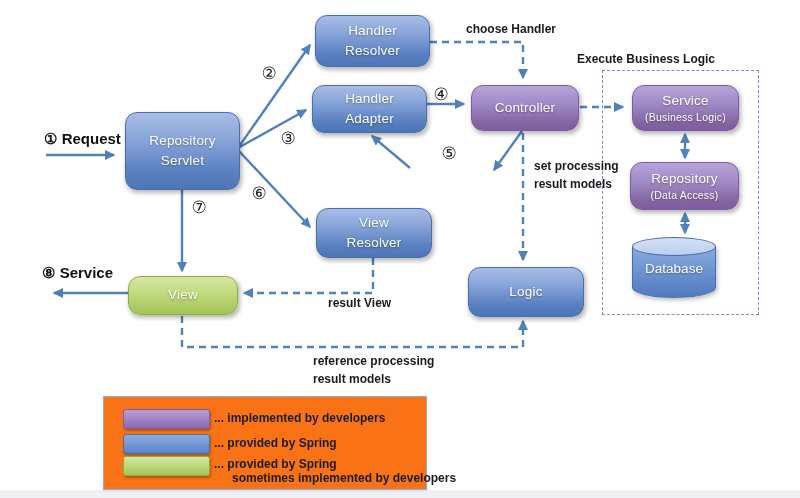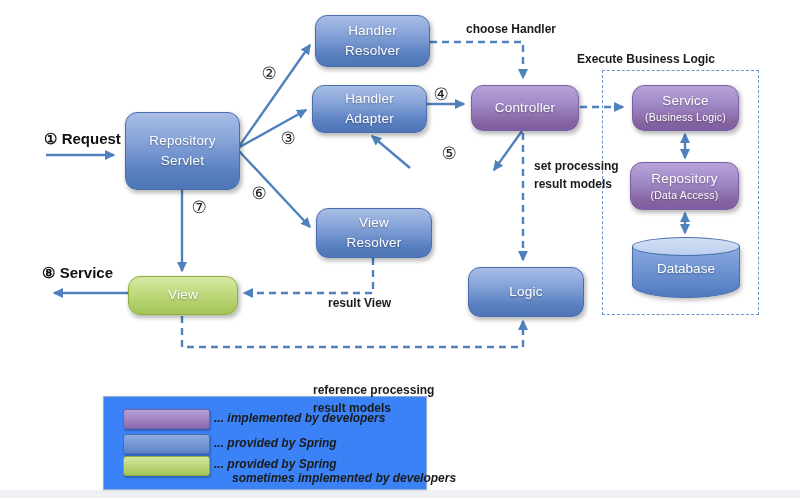--- a/index.html
+++ b/index.html
@@ -53,23 +53,22 @@
     position:absolute;left:0;right:0;top:0;height:19px;
     background:linear-gradient(180deg,#d4e1f5 0%,#bccff0 100%);
     border:1px solid #4a6ea9;border-radius:50%;box-sizing:border-box;
   }
   .cyl-label{
     position:absolute;left:0;right:0;top:24px;text-align:center;color:#fff;
     font-size:13.5px;text-shadow:0 1px 2px rgba(0,0,0,.35);
   }
   
   .legend{
-    position:absolute;z-index:2;background:#3b82f6;border:1px solid #93add0;
+    position:absolute;z-index:2;background:#f97316;border:1px solid #93add0;
     box-shadow:0 1px 2px rgba(120,140,170,.25);
-    font-style:italic;
   }
   .swatch{
     position:absolute;width:85px;height:18px;border-radius:3px;
     box-shadow:1px 1.5px 2px rgba(0,0,0,.25);
   }
   .sw-purple{background:linear-gradient(180deg,#b7a0d8 0%,#8a69b0 100%);border:1px solid #7a5fa0;}
   .sw-blue{background:linear-gradient(180deg,#8fabdf 0%,#5b84c8 100%);border:1px solid #4a6ea9;}
   .sw-green{background:linear-gradient(180deg,#d3e6a0 0%,#a6c657 100%);border:1px solid #8fae3e;}
   .legtext{position:absolute;color:#1b1b1b;font-size:12px;font-weight:600;white-space:nowrap;}
   .bottomstrip{position:absolute;left:0;right:0;top:490px;height:8px;background:#eef0f3;z-index:0;}
@@ -147,21 +146,21 @@
   <div class="box purple" style="left:630px;top:162px;width:107px;height:46px;line-height:1.25;">
     <span>Repository</span>
     <span class="sub">(Data Access)</span>
   </div>
 
   <div class="box purple" style="left:632px;top:85px;width:105px;height:44px;line-height:1.25;">
     <span>Service</span>
     <span class="sub">(Business Logic)</span>
   </div>
 
-  <div class="cyl" style="left:632px;top:237px;width:108px;height:61px;">
+  <div class="cyl" style="left:632px;top:237px;width:84px;height:61px;">
     <div class="cyl-body"></div>
     <div class="cyl-top"></div>
     <div class="cyl-label">Database</div>
   </div>
 
   <div class="flowlbl" style="left:44px;top:130px;">
     <span>①</span>
     <span>Request</span>
   </div>
   <div class="flowlbl" style="left:42px;top:264px;">
@@ -176,21 +175,21 @@
   <div class="stepnum" style="left:259px;top:193px;">⑥</div>
   <div class="stepnum" style="left:199px;top:207px;">⑦</div>
 
   <div class="lbl" style="left:466px;top:22px;">choose Handler</div>
   <div class="lbl" style="left:577px;top:52px;">Execute Business Logic</div>
   <div class="lbl" style="left:534px;top:159px;">
     <span style="display:block">set processing</span>
     <span style="display:block;margin-top:4px;">result models</span>
   </div>
   <div class="lbl" style="left:328px;top:296px;">result View</div>
-  <div class="lbl" style="left:313px;top:354px;margin-top:29px;">
+  <div class="lbl" style="left:313px;top:354px;">
     <span style="display:block">reference processing</span>
     <span style="display:block;margin-top:4px;">result models</span>
   </div>
 
   <div class="legend" style="left:103px;top:396px;width:322px;height:92px;">
     <div class="swatch sw-purple" style="left:19px;top:12px;"></div>
     <div class="legtext" style="left:110px;top:14px;">... implemented by developers</div>
 
     <div class="swatch sw-blue" style="left:19px;top:37px;"></div>
     <div class="legtext" style="left:110px;top:39px;">... provided by Spring</div>

